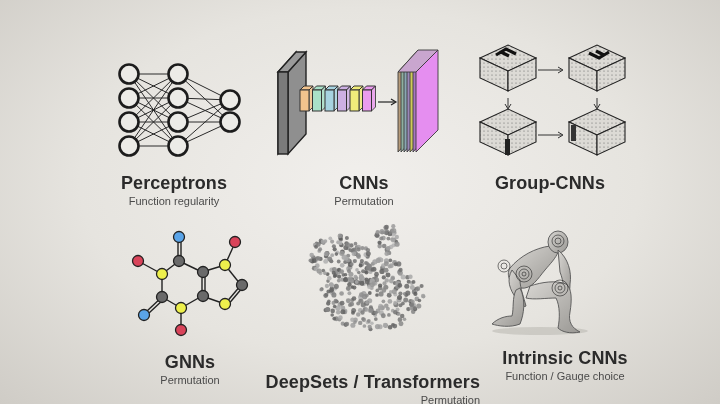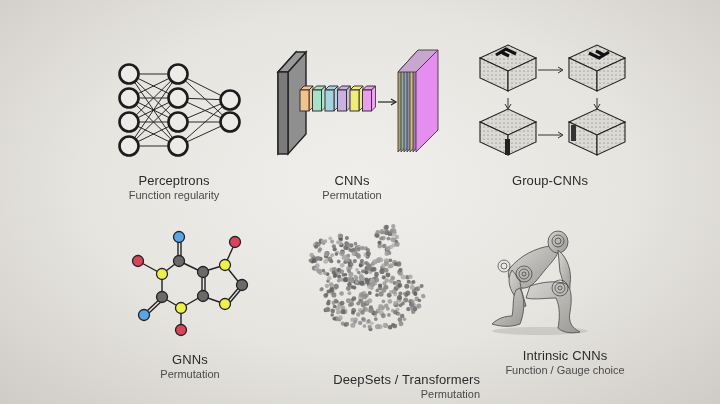--- a/index.html
+++ b/index.html
@@ -1,20 +1,20 @@
 <!DOCTYPE html>
 <html><head>
 <meta charset="utf-8">
 <style>
   html,body{margin:0;padding:0;}
   body{width:720px;height:404px;overflow:hidden;
     background: radial-gradient(ellipse at 50% 45%, #f1efec 0%, #e6e4df 55%, #cfccc6 100%);
     font-family:"Liberation Sans","DejaVu Sans",sans-serif;position:relative;}
   .cell{position:absolute;width:200px;text-align:center;}
-  .title{font-weight:normal;font-size:13px;color:#2b2b2b;letter-spacing:0.1px;}
+  .title{font-weight:bold;font-size:18px;color:#2b2b2b;letter-spacing:0.1px;}
   .sub{font-size:11px;color:#4a4a4a;margin-top:1px;}
   .cap{position:absolute;width:240px;text-align:right;margin-top:24px;}
   svg{position:absolute;overflow:visible;}
 </style>
 </head>
 <body>
 
 <svg style="left:115px;top:52px" width="130" height="110" viewBox="0 0 130 110">
   <g stroke="#222" stroke-width="1" opacity="0.85">
 
@@ -99,21 +99,21 @@
       <polygon points="128,30 148,8 148,88 128,110" fill="#b69b7a"></polygon>
       <polygon points="131,30 151,8 151,88 131,110" fill="#8fb0a0"></polygon>
       <polygon points="134,30 154,8 154,88 134,110" fill="#8aa7b3"></polygon>
       <polygon points="137,30 157,8 157,88 137,110" fill="#9a86b8"></polygon>
       <polygon points="140,30 160,8 160,88 140,110" fill="#cfcb5a"></polygon>
       <polygon points="143,30 163,8 163,88 143,110" fill="#a776c0"></polygon>
       <polygon points="146,30 168,8 168,88 146,110" fill="#e58ef0"></polygon>
       <polygon points="128,30 148,8 168,8 146,30" fill="#c9a6cf"></polygon>
     </g>
 </svg>
-<div class="cell" style="left:252px;top:173px">
+<div class="cell" style="left:264px;top:173px">
   <div class="title">CNNs</div>
   <div class="sub">Permutation</div>
 </div>
 
 <svg style="left:470px;top:45px" width="160" height="115" viewBox="0 0 160 115">
   <defs>
     <pattern id="dots" width="4" height="4" patternUnits="userSpaceOnUse">
       <rect width="4" height="4" fill="#dcdad5"></rect>
       <circle cx="2" cy="2" r="0.6" fill="#666"></circle>
     </pattern>

